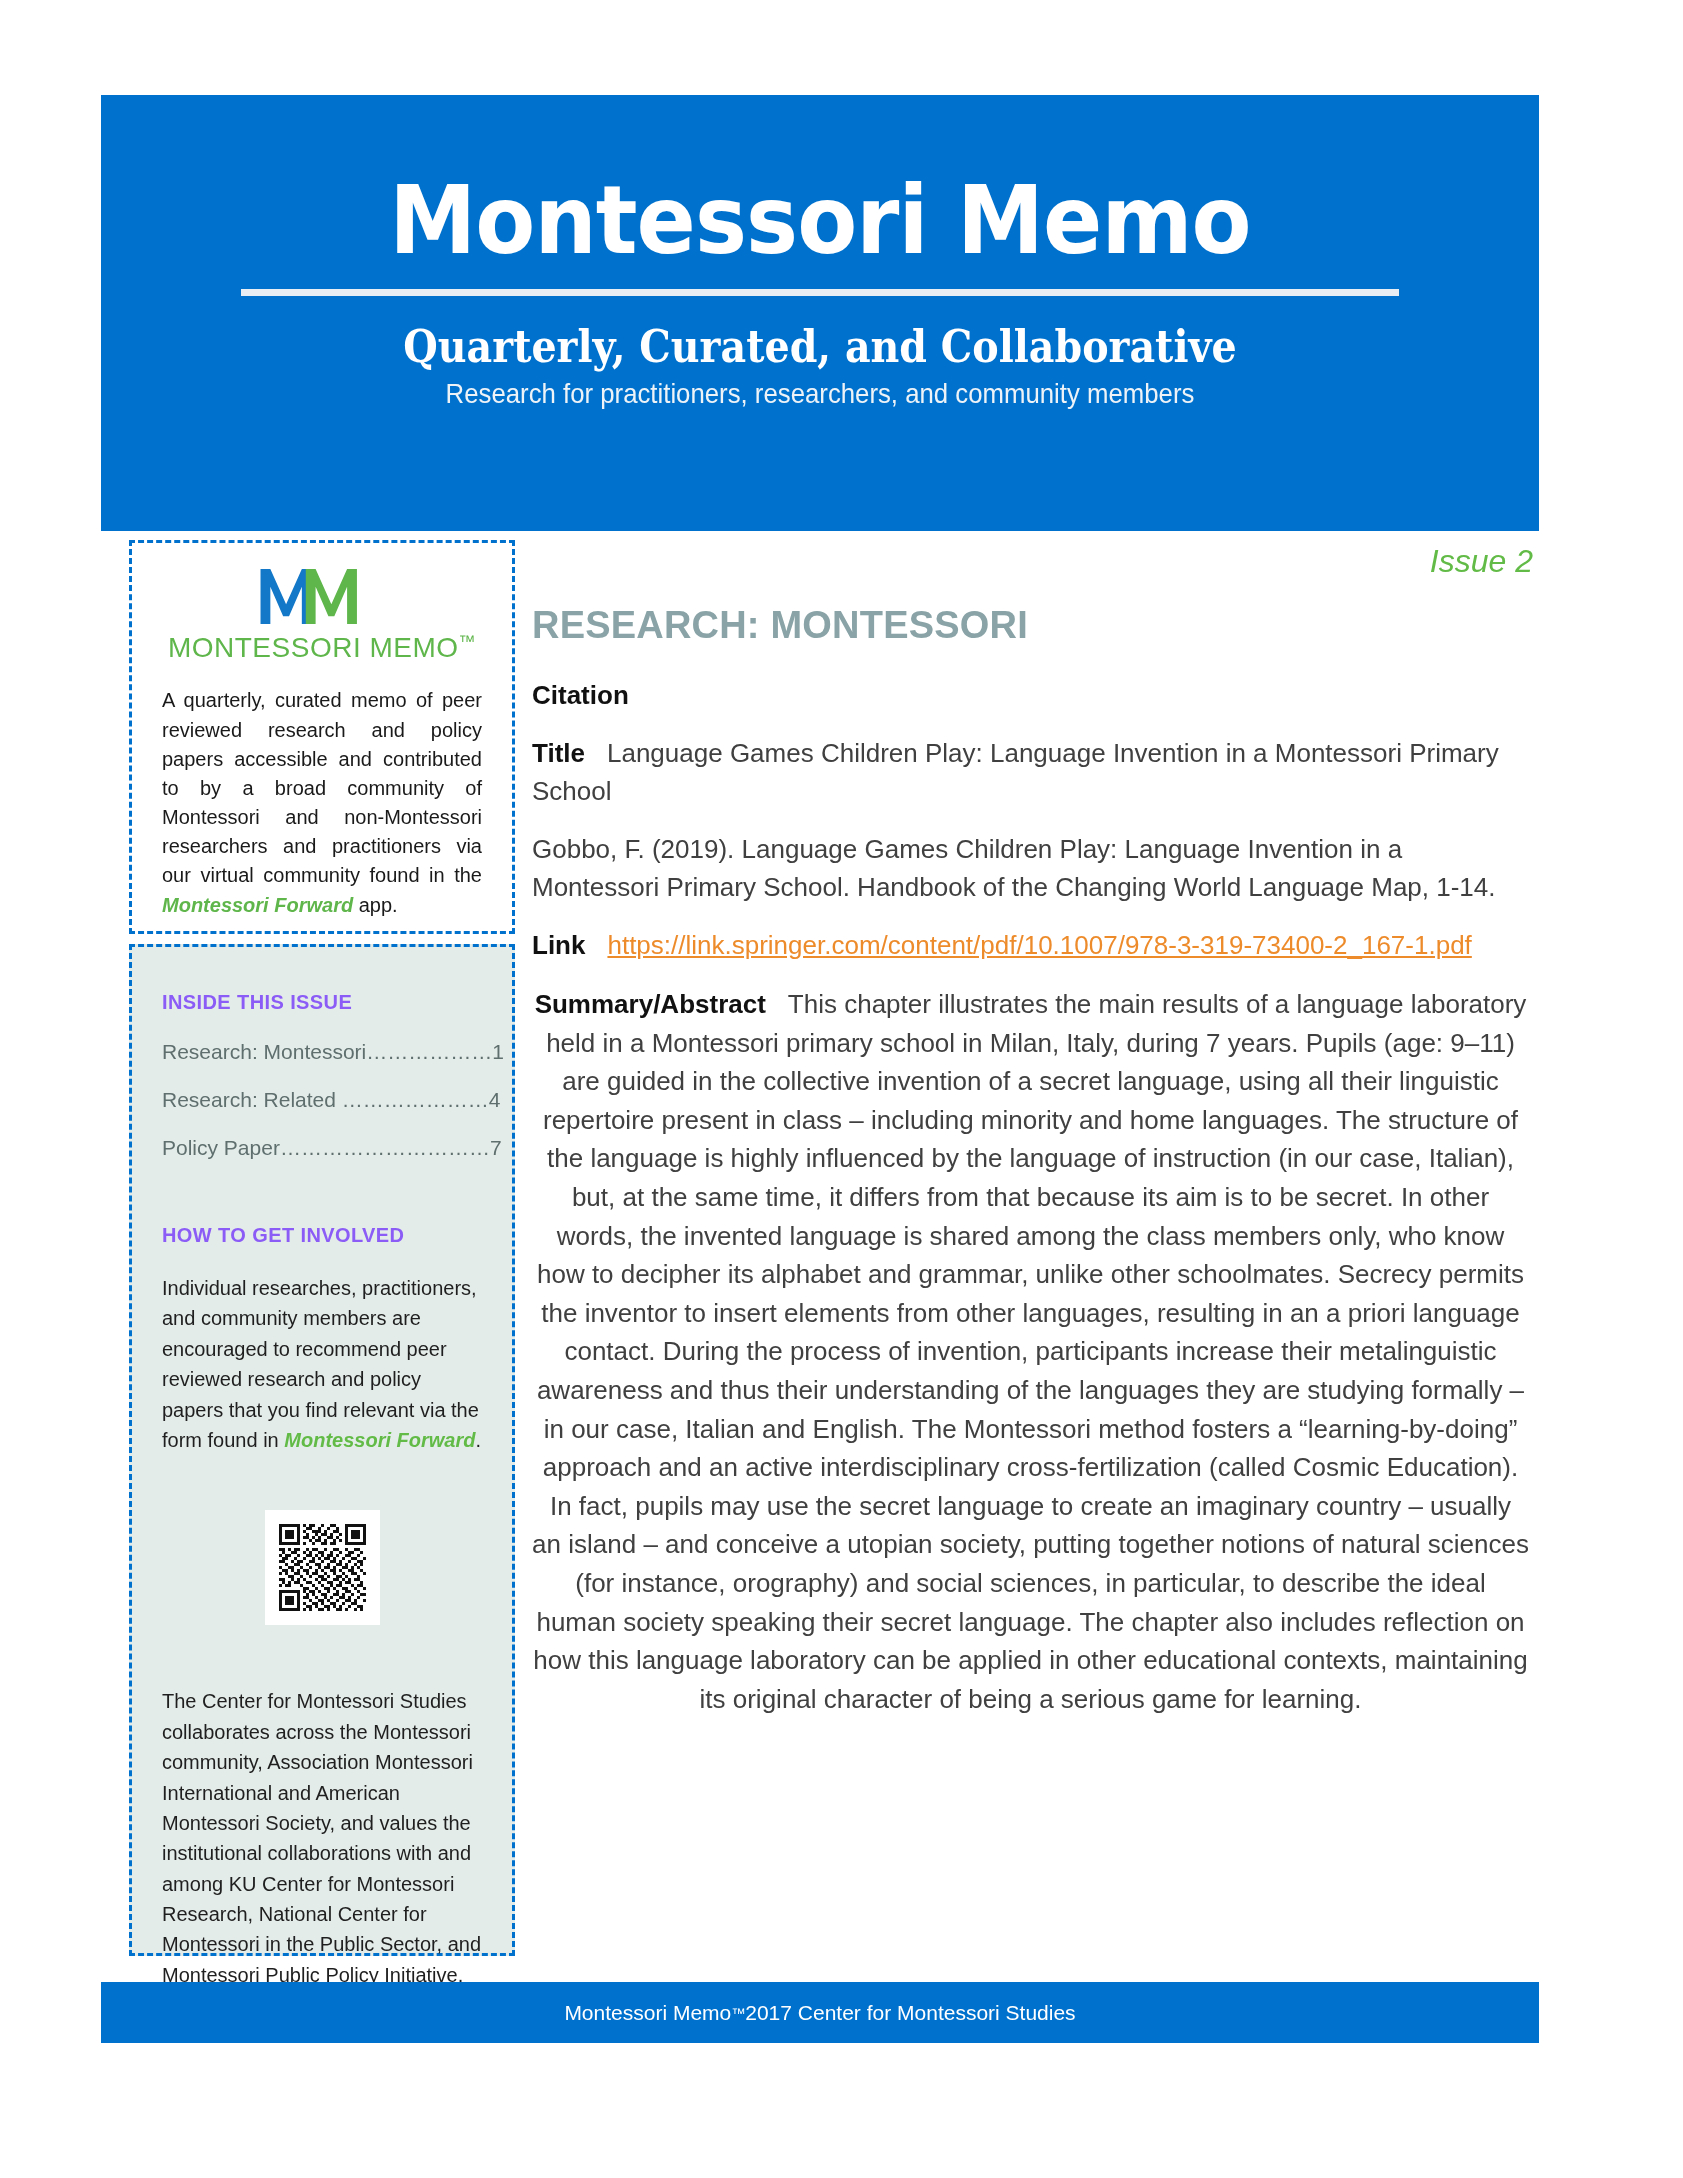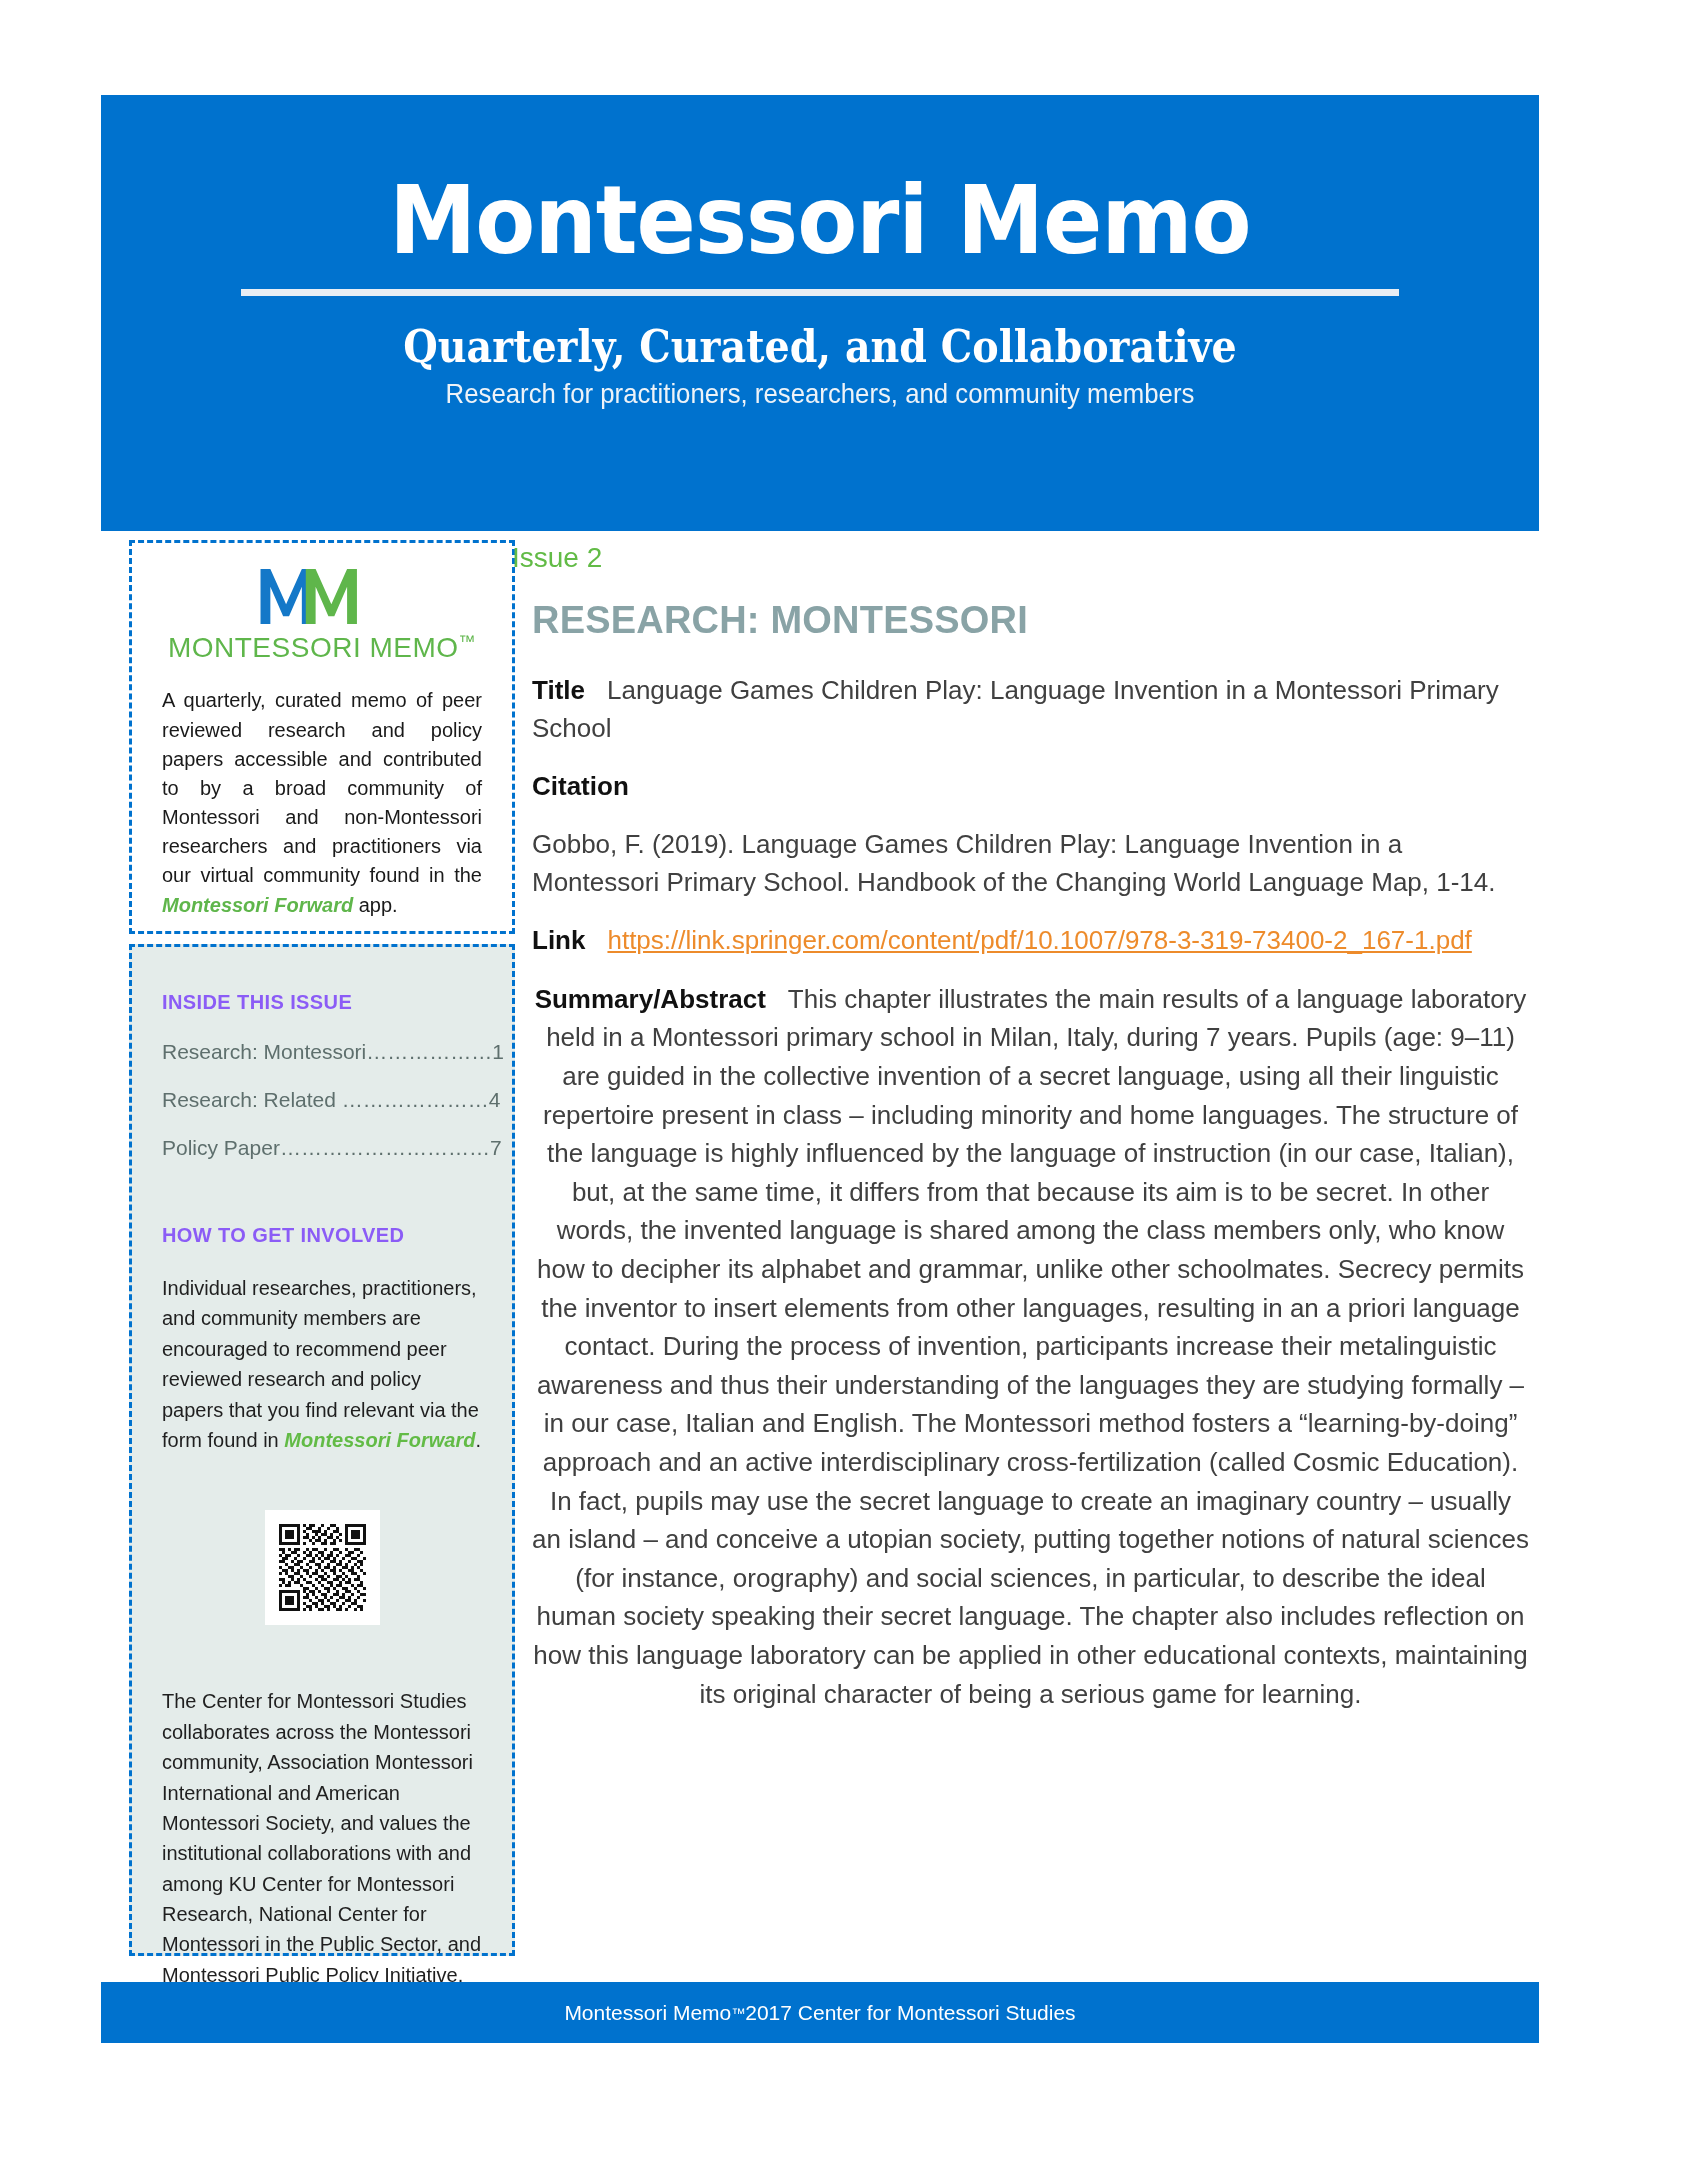--- a/index.html
+++ b/index.html
@@ -180,26 +180,27 @@
   
   .main {
     position: absolute;
     left: 411px;
     top: 0;
     width: 1027px;
     padding-left: 0px;
     box-sizing: border-box;
   }
   .issue-line {
-    text-align: left;
+    text-align: right;
     color: #62BB46;
-    font-size: 28px;
+    font-size: 32px;
     line-height: 1.32;
     padding-right: 6px;
     font-family: "Liberation Sans", sans-serif;
+    font-style: italic;
   }
   .section-title {
     color: #89A3A6;
     font-size: 38px;
     font-weight: bold;
     margin: 22px 0 30px 0;
     padding-left: 20px;
     font-family: "Liberation Sans", sans-serif;
     letter-spacing: 0.2px;
   }
@@ -530,23 +531,23 @@
     </div>
 
     <div class="main">
 
       <div class="issue-line">Issue 2</div>
 
       <div class="section-title">RESEARCH: MONTESSORI</div>
 
       <div class="mblock">
 
+        <p class="mpara"><span class="lbl">Citation</span></p>
+
         <p class="mpara"><span class="lbl">Title</span><span class="gap-sm"></span><span>Language Games Children Play: Language Invention in a Montessori Primary School</span></p>
-
-        <p class="mpara"><span class="lbl">Citation</span></p>
 
         <p class="mpara">Gobbo, F. (2019). Language Games Children Play: Language Invention in a Montessori Primary School. Handbook of the Changing World Language Map, 1-14.</p>
 
         <p class="mpara"><span class="lbl">Link</span><span class="gap-sm"></span><a class="link" href="#">https://link.springer.com/content/pdf/10.1007/978-3-319-73400-2_167-1.pdf</a></p>
 
         <p class="mpara-abs"><span class="lbl">Summary/Abstract</span><span class="gap-sm"></span><span>This chapter illustrates the main results of a language laboratory held in a Montessori primary school in Milan, Italy, during 7 years. Pupils (age: 9–11) are guided in the collective invention of a secret language, using all their linguistic repertoire present in class – including minority and home languages. The structure of the language is highly influenced by the language of instruction (in our case, Italian), but, at the same time, it differs from that because its aim is to be secret. In other words, the invented language is shared among the class members only, who know how to decipher its alphabet and grammar, unlike other schoolmates. Secrecy permits the inventor to insert elements from other languages, resulting in an a priori language contact. During the process of invention, participants increase their metalinguistic awareness and thus their understanding of the languages they are studying formally – in our case, Italian and English. The Montessori method fosters a “learning-by-doing” approach and an active interdisciplinary cross-fertilization (called Cosmic Education). In fact, pupils may use the secret language to create an imaginary country – usually an island – and conceive a utopian society, putting together notions of natural sciences (for instance, orography) and social sciences, in particular, to describe the ideal human society speaking their secret language. The chapter also includes reflection on how this language laboratory can be applied in other educational contexts, maintaining its original character of being a serious game for learning.</span></p>
       </div>
     </div>
   </div>
 

